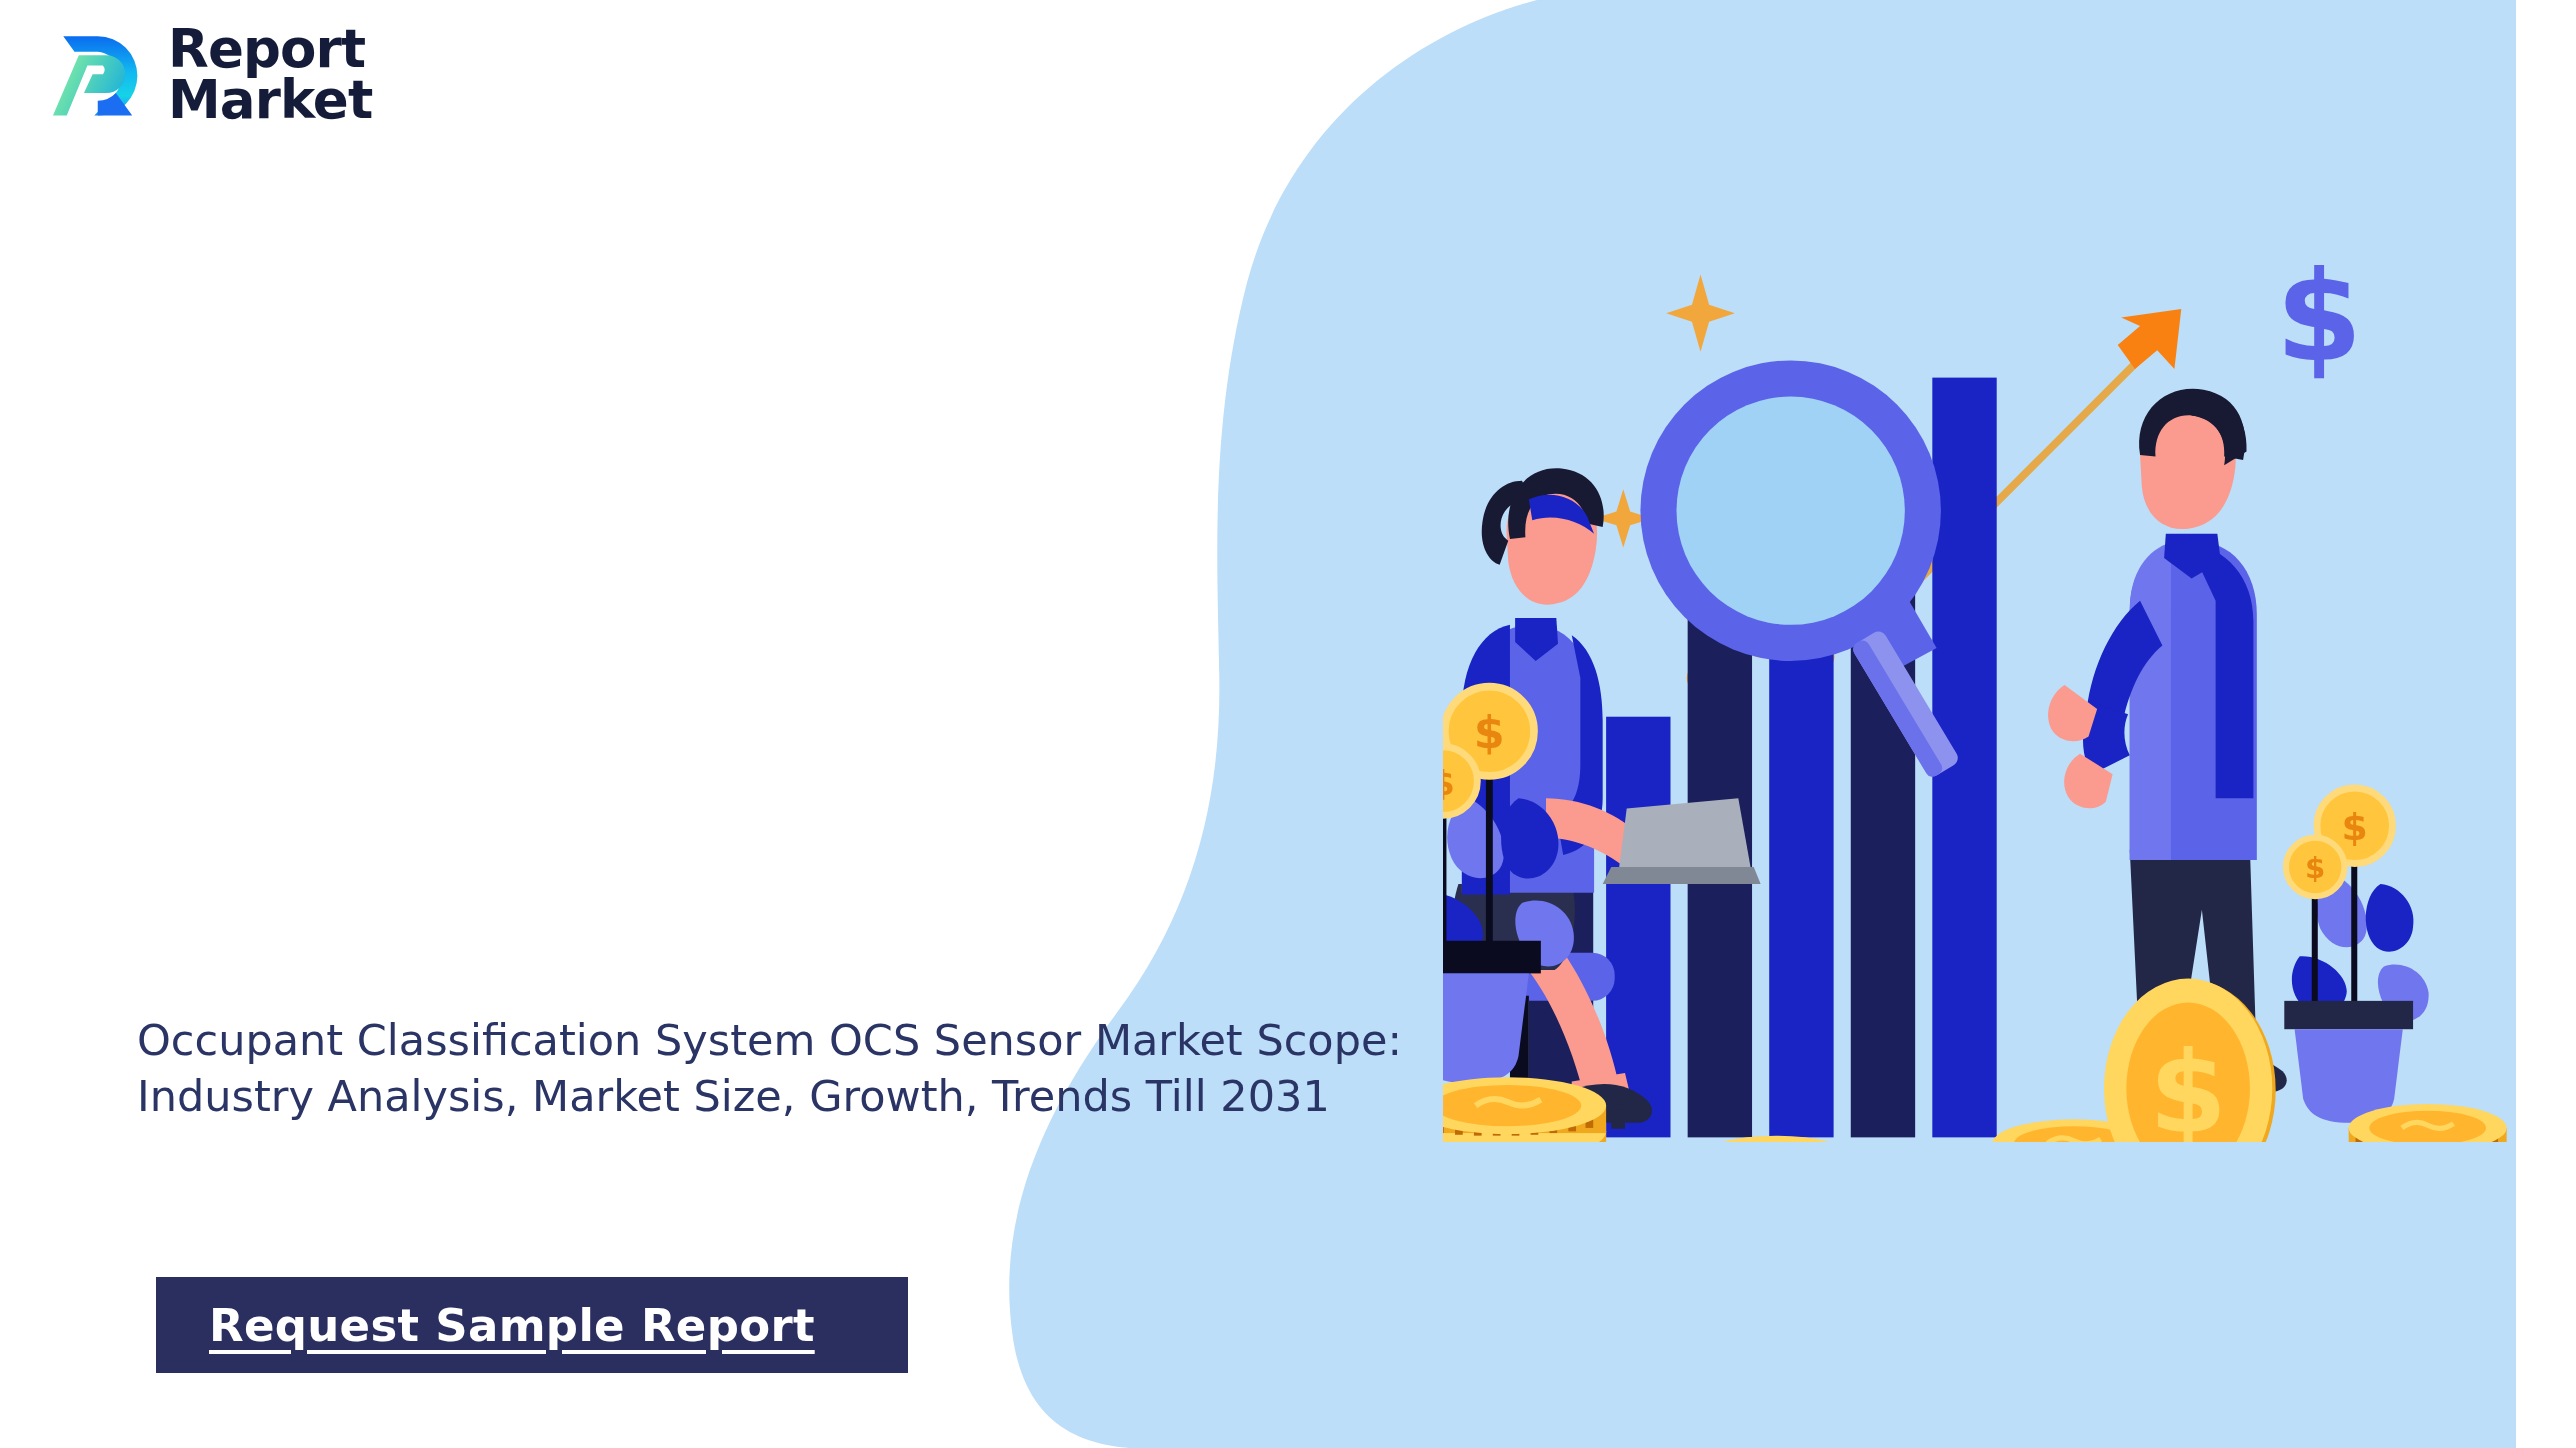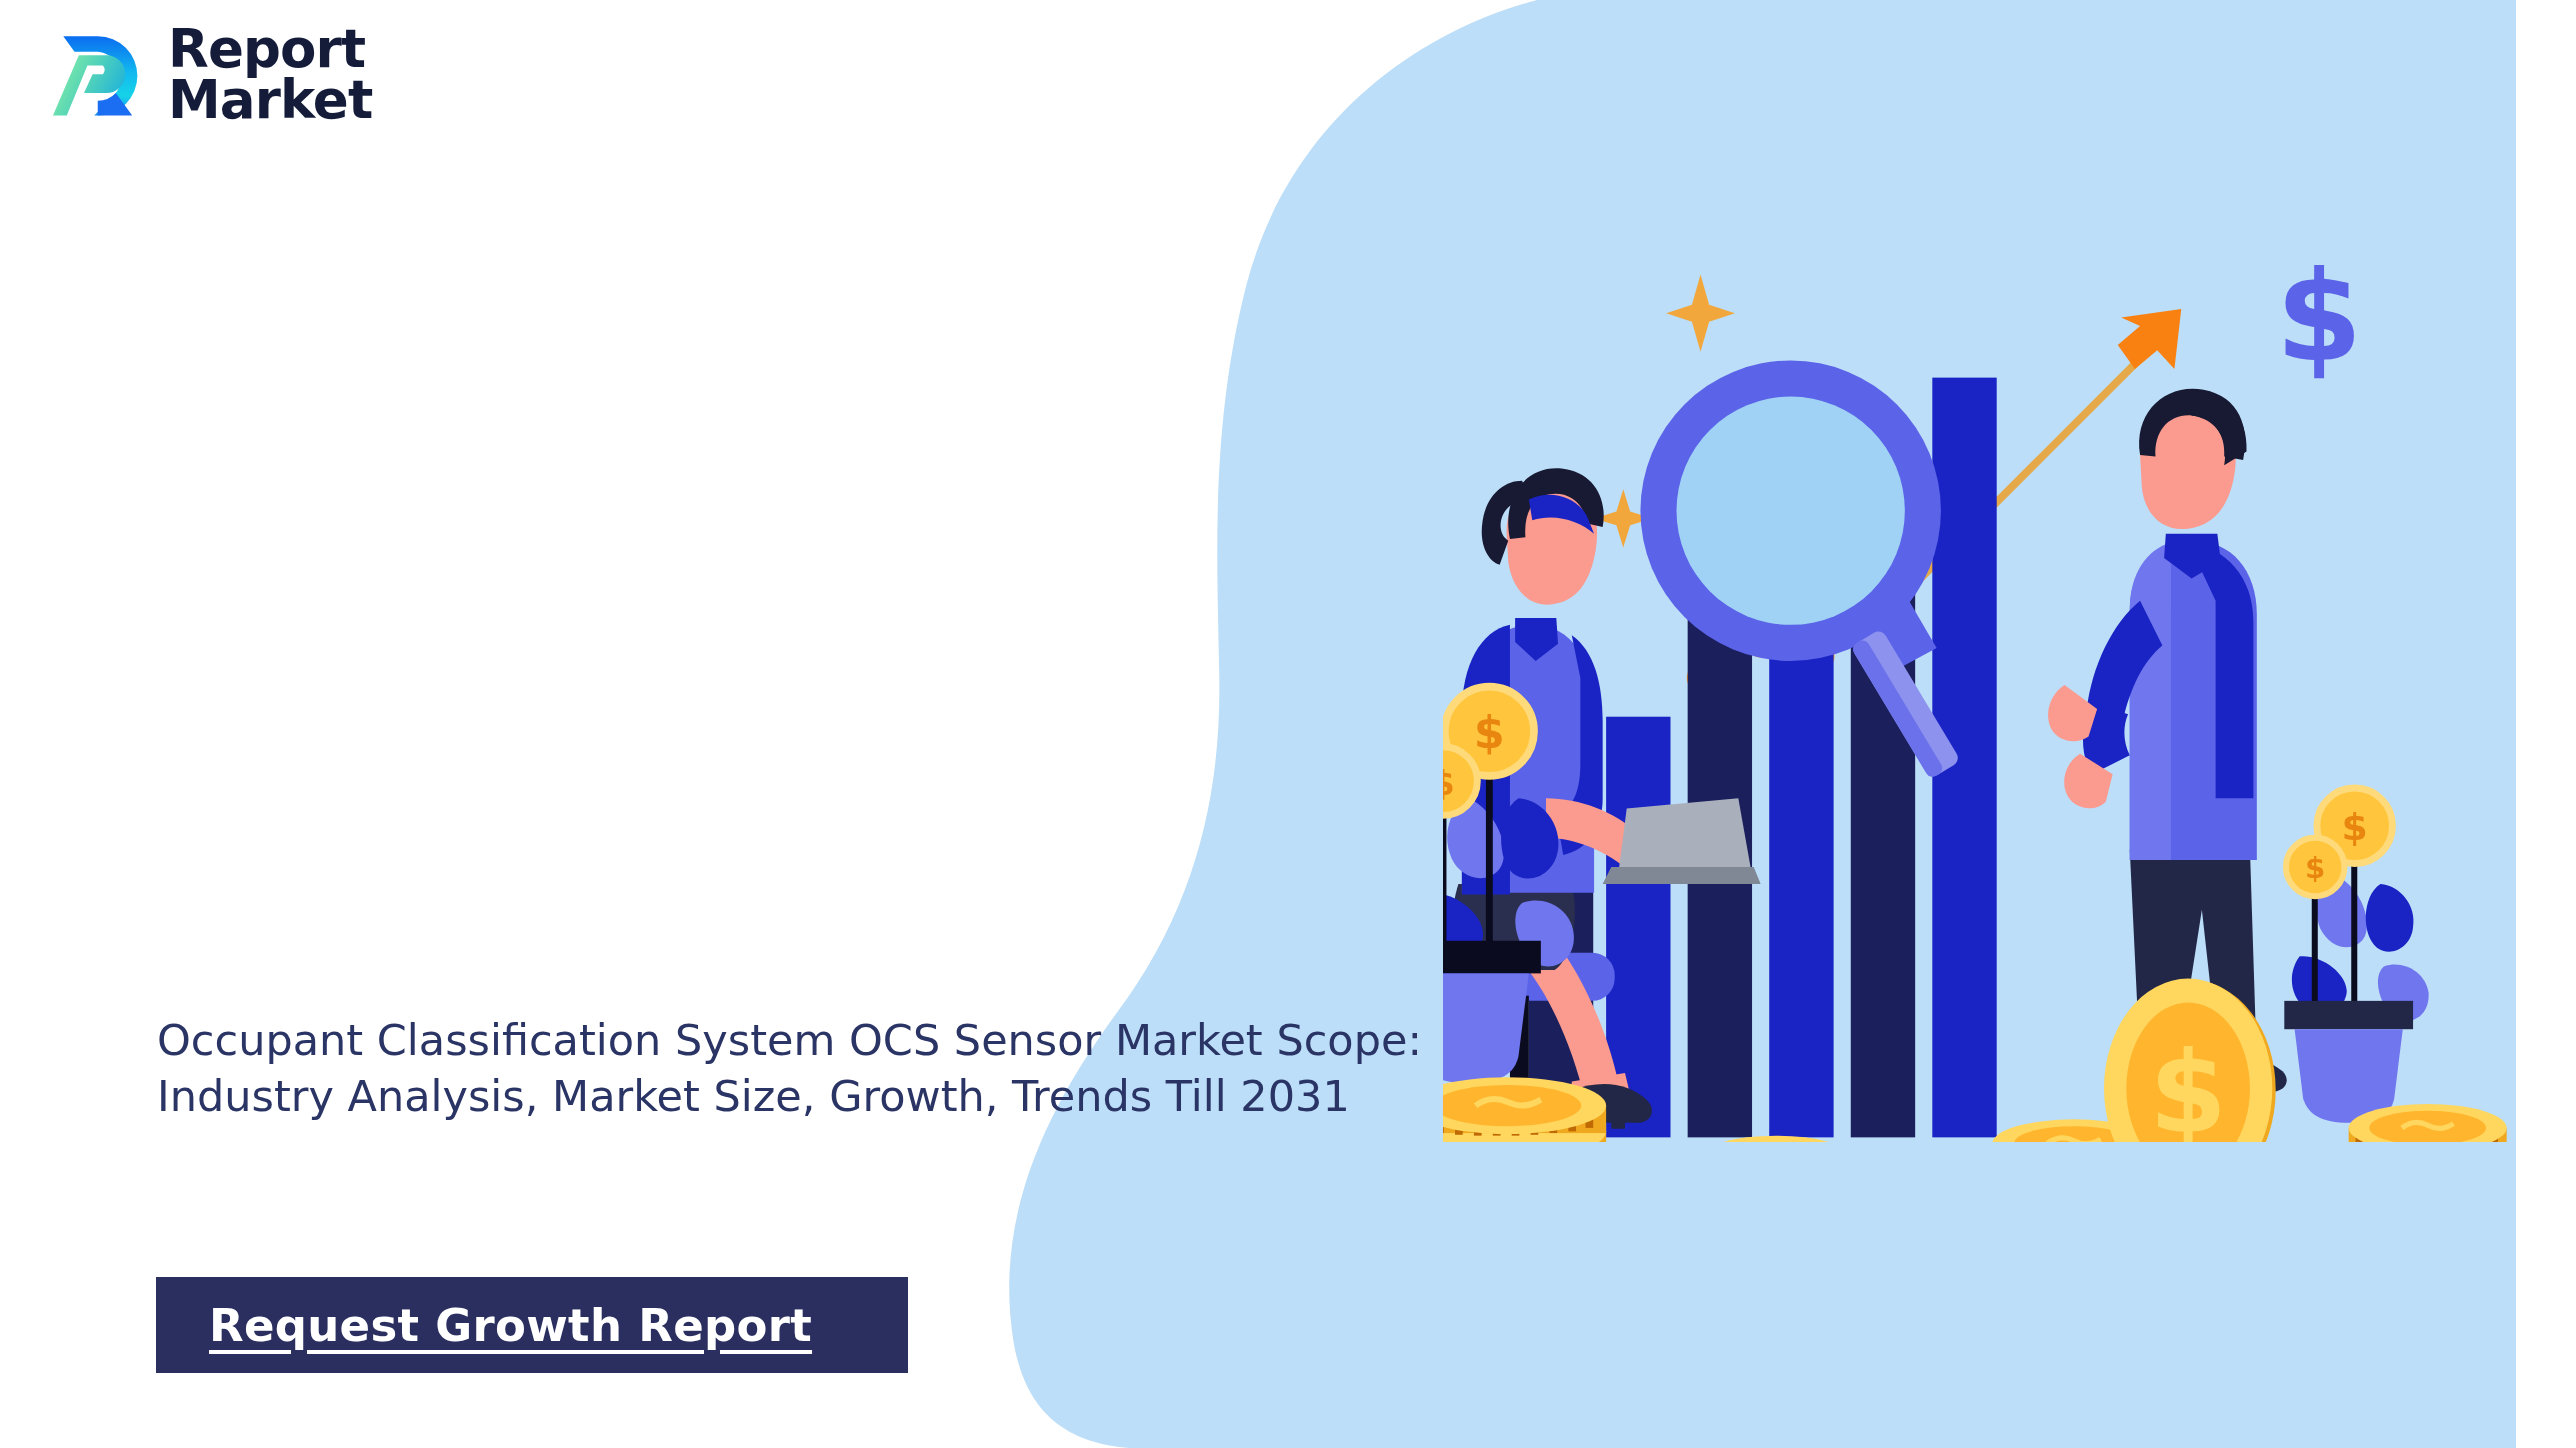--- a/index.html
+++ b/index.html
@@ -19,21 +19,21 @@
                font-size:53px; letter-spacing:-0.9px; color:#141c3a; }
 
   
   .headline { position:absolute; left:137px; top:275px; width:1142px;
               font-family:"DejaVu Sans", sans-serif; font-weight:bold;
               font-size:101px; line-height:1.07; letter-spacing:-1.3px;
               color:#2a2f60; }
 
   .subhead { position:absolute; left:137px; top:1013px; width:1425px;
              font-family:"DejaVu Sans", sans-serif; font-weight:normal;
-             font-size:43px; line-height:1.30; color:#2a3465;margin-left:20px; }
+             font-size:43px; line-height:1.30; color:#2a3465; }
 
   .cta { position:absolute; left:156px; top:1277px;
          width:752px; height:96px;
          background:#2a2f60; border:none; cursor:pointer;
          display:flex; align-items:center; padding-left:53px; }
   .cta-label { font-family:"DejaVu Sans", sans-serif; font-weight:bold;
                font-size:45px; color:#ffffff; text-decoration:underline;
                text-underline-offset:8.6px; text-decoration-thickness:4.3px;
                letter-spacing:0.3px; }
 
@@ -80,21 +80,21 @@
     <div class="logo-word">
       <span>Report</span>
       <span>Market</span>
     </div>
   </div>
 
 
   <p class="subhead">Occupant Classification System OCS Sensor Market Scope: Industry Analysis, Market Size, Growth, Trends Till 2031</p>
 
   <button class="cta">
-    <span class="cta-label">Request Growth Report</span>
+    <span class="cta-label">Request Sample Report</span>
   </button>
 
   <svg class="illo" viewBox="0 0 1300 1100">
 
     <g>
       <path d="M300,90 L310,125 L340,135 L310,145 L300,180 L290,145 L260,135 L290,125 Z" fill="#f2a73c"></path>
     </g>
     <g>
       <path d="M210,340 L218,366 L244,374 L218,382 L210,408 L202,382 L176,374 L202,366 Z" fill="#f2a73c"></path>
     </g>

